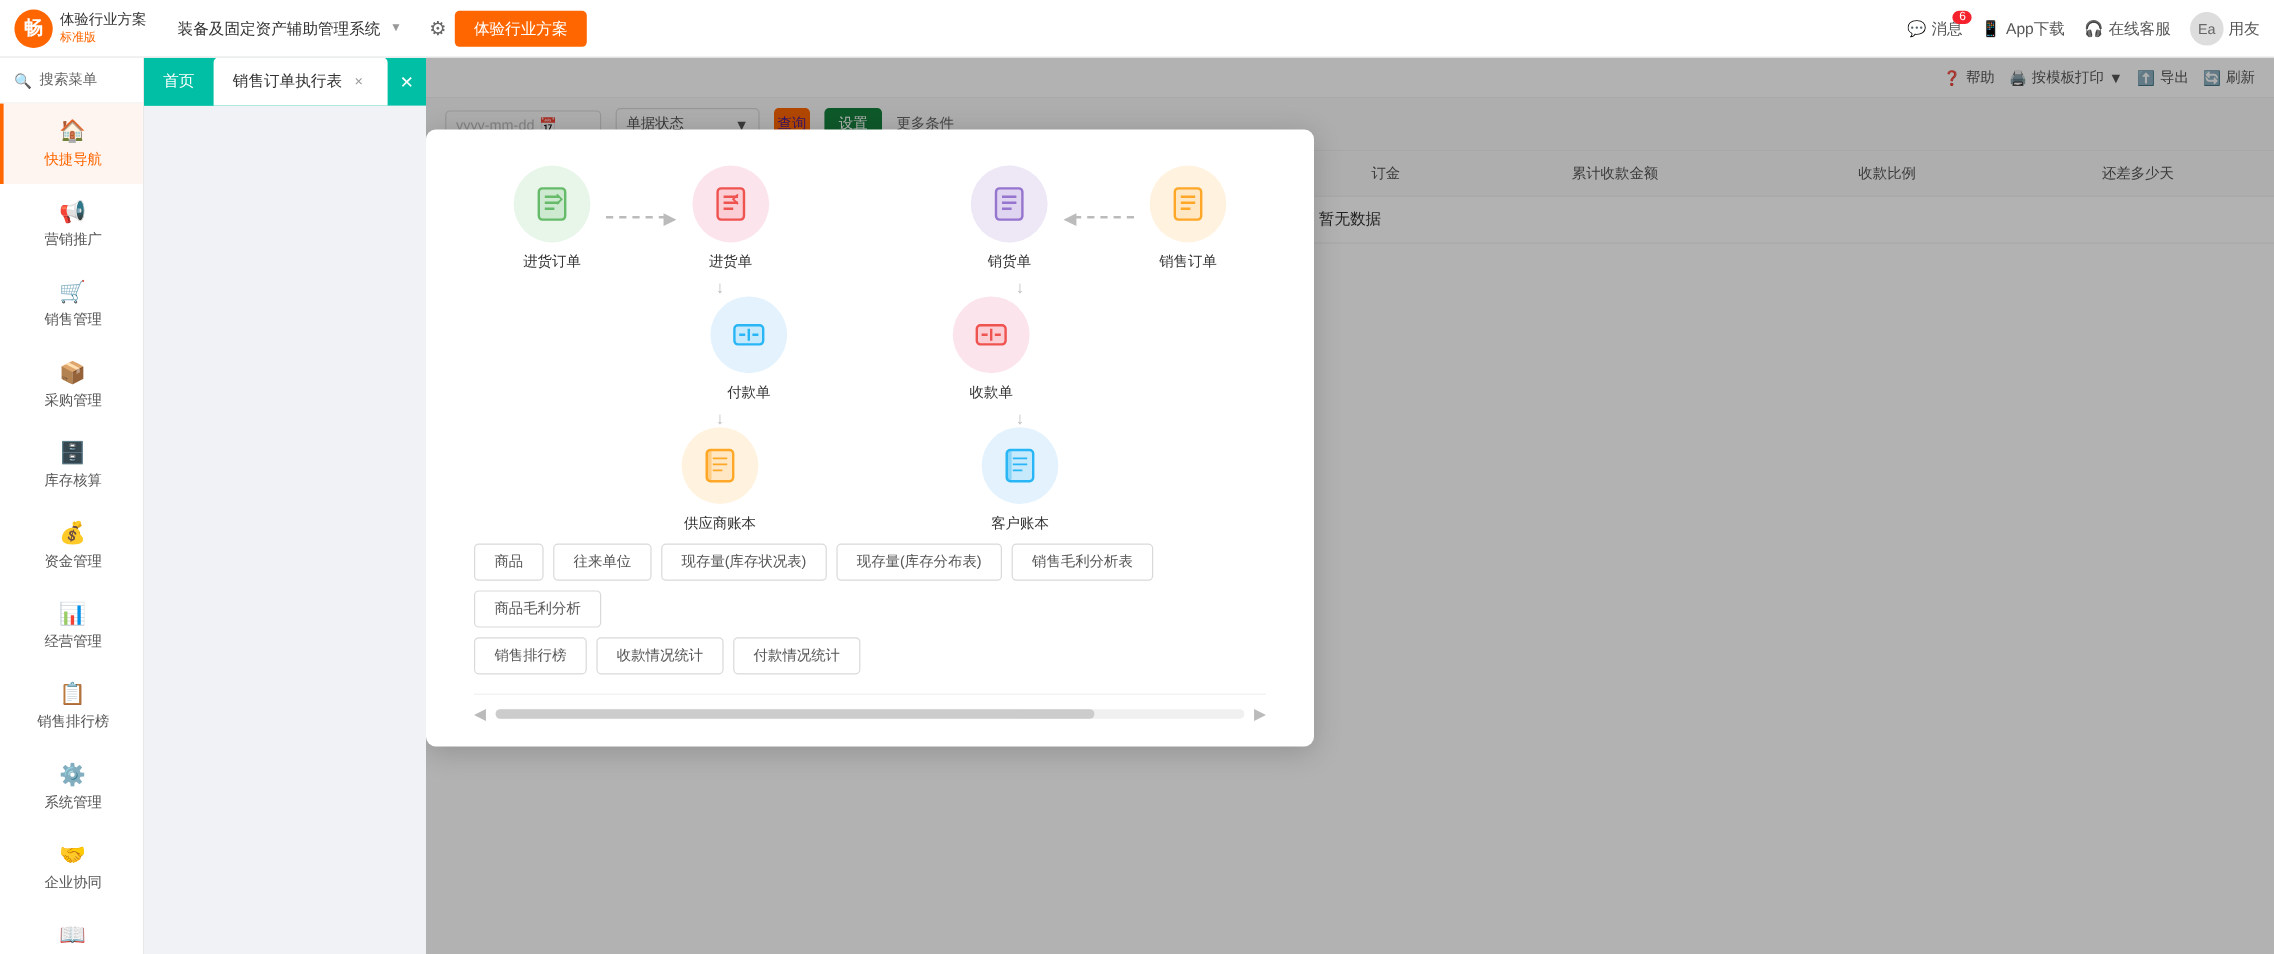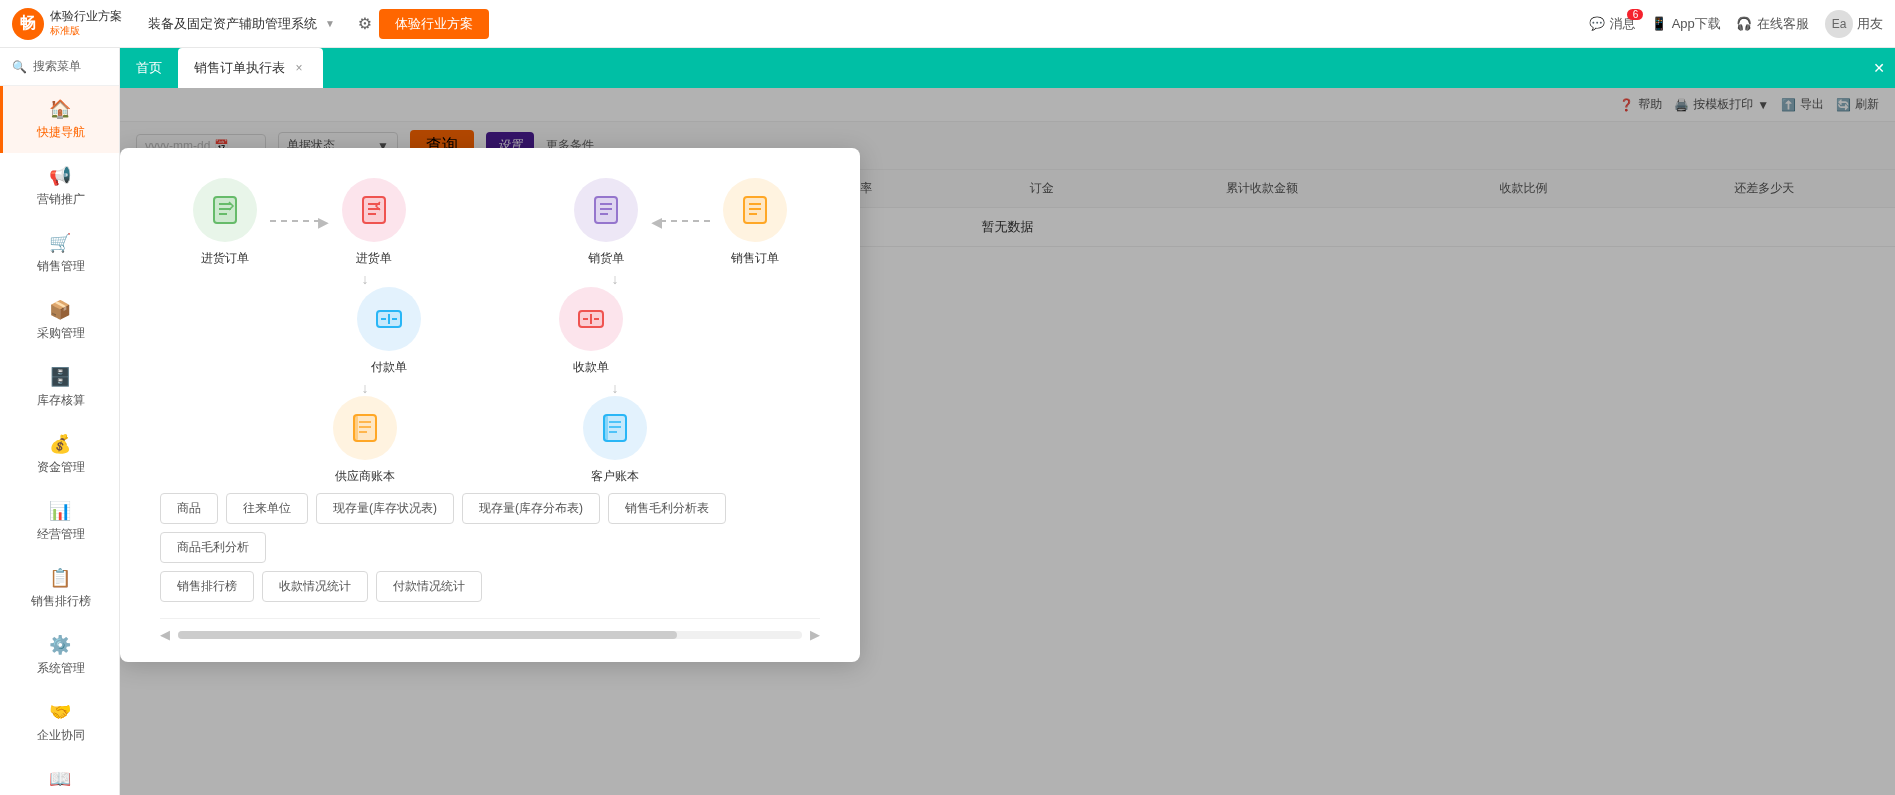--- a/index.html
+++ b/index.html
@@ -90,21 +90,20 @@
     .sidebar-item.active {
       background: #fff5f0; color: #ff6600;
       border-left-color: #ff6600;
     }
     .sidebar-icon { font-size: 18px; }
 
     
     .content-area {
       flex: 1;
       display: flex;
-      flex-direction: column;
       background: #f0f2f5;
       overflow: hidden;
     }
 
     
     .tab-bar {
       height: 40px;
       background: #00bfa5;
       display: flex;
       align-items: center;
@@ -167,26 +166,26 @@
       border: 1px solid #d9d9d9; border-radius: 4px;
       padding: 4px 8px; color: #bbb; font-size: 12px; width: 130px;
       display: flex; align-items: center; gap: 4px;
     }
     .filter-select {
       border: 1px solid #d9d9d9; border-radius: 4px;
       padding: 4px 8px; font-size: 12px; width: 120px; color: #555;
       display: flex; align-items: center; gap: 4px;
     }
     .search-btn {
-      background: #ff6600; color: #000000; border: none;
-      padding: 5px 16px; border-radius: 4px; cursor: pointer; font-size: 16px;
+      background: #ff6600; color: #4c1d95; border: none;
+      padding: 5px 3px; border-radius: 4px; cursor: pointer; font-size: 12px;
     }
     .setting-btn {
-      background: #4c1d95; color: #fff; border: none;
-      padding: 5px 12px; border-radius: 4px; cursor: pointer; font-size: 12px; font-style: italic;
+      background: #15803d; color: #fff; border: none;
+      padding: 5px 12px; border-radius: 4px; cursor: pointer; font-size: 12px;
     }
     .more-conditions { color: #666; font-size: 12px; cursor: pointer; }
 
     
     .data-table {
       width: 100%; border-collapse: collapse; font-size: 12px;
     }
     .data-table th {
       background: #fafafa; padding: 10px 8px; text-align: center;
       border-bottom: 1px solid #f0f0f0; color: #555; font-weight: normal;

